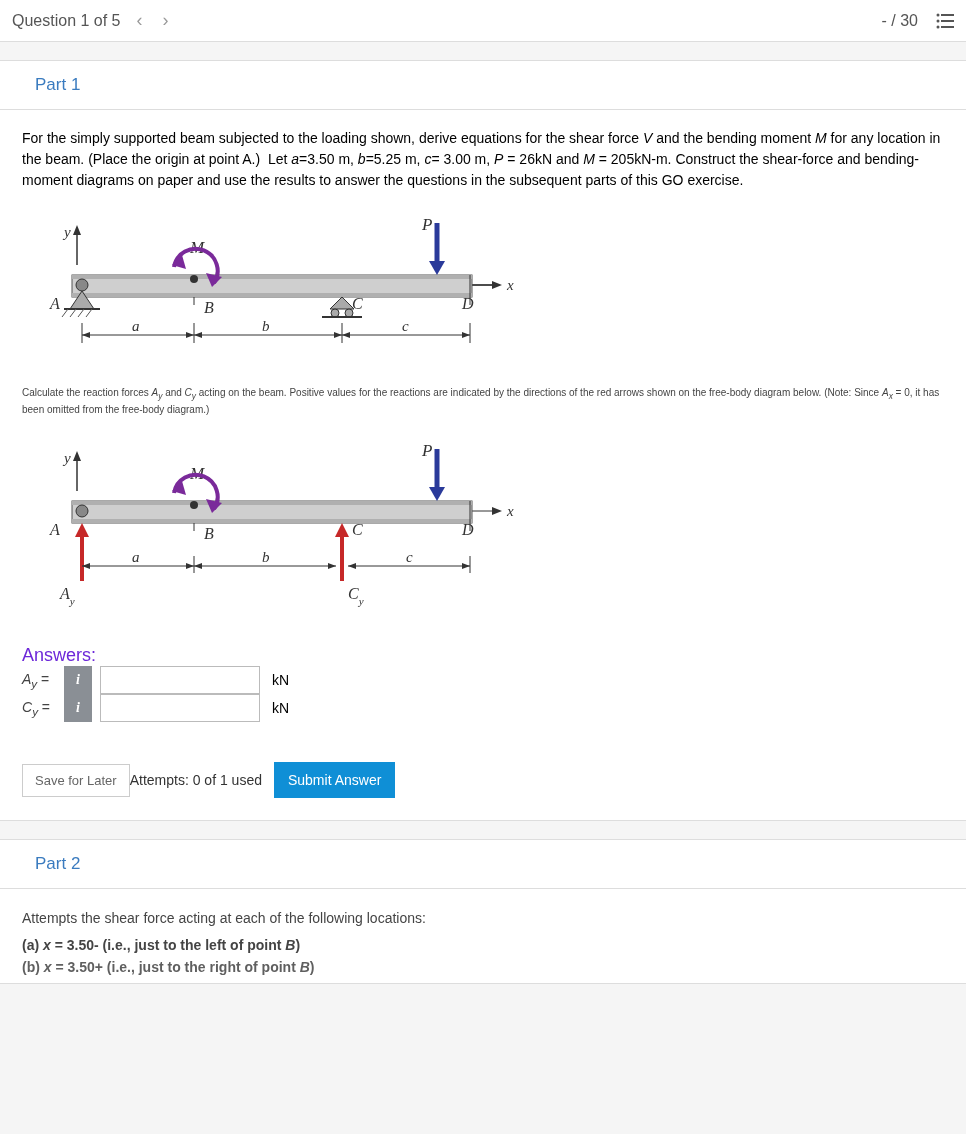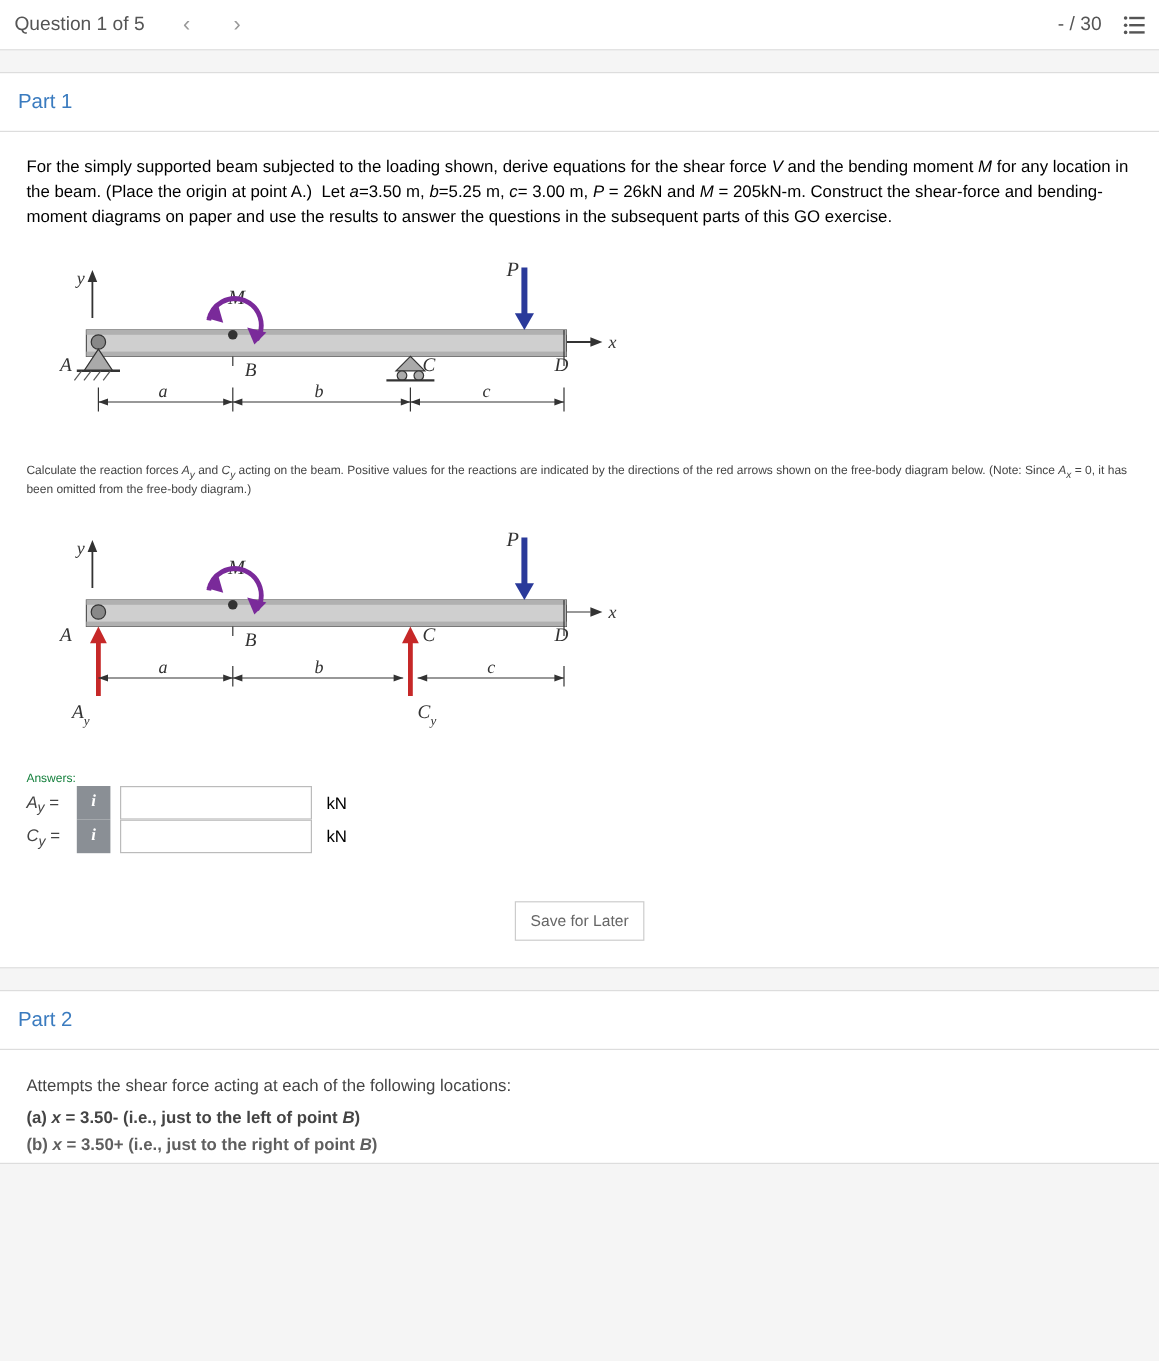--- a/index.html
+++ b/index.html
@@ -14,21 +14,21 @@
     background: #fff;
     border-bottom: 1px solid #ddd;
     padding: 10px 12px;
     display: flex;
     align-items: center;
     justify-content: space-between;
   }
   .topbar-left {
     display: flex;
     align-items: center;
-    gap: 28px;
+    gap: 12px;
     color: #555;
     font-size: 16px;
   }
   .nav-arrow {
     color: #999;
     font-size: 18px;
     cursor: pointer;
     user-select: none;
     padding: 0 4px;
   }
@@ -41,21 +41,21 @@
   }
   .menu-icon {
     cursor: pointer;
     color: #555;
   }
   .part-header {
     background: #fff;
     border: 1px solid #ddd;
     border-left: none;
     border-right: none;
-    padding: 14px 15px;
+    padding: 14px 35px;
     color: #3a7bbf;
     font-size: 17px;
     margin-top: 18px;
   }
   .part-body {
     background: #fff;
     border-bottom: 1px solid #ddd;
     padding: 18px 22px 22px 22px;
   }
   .prompt-text {
@@ -68,22 +68,22 @@
     margin: 14px 0 10px 0;
   }
   .calc-text {
     color: #444;
     line-height: 1.5;
     font-size: 10px;
     margin-top: 6px;
   }
   .answers-label {
     margin-top: 14px;
-    color: #15803d;
-    font-size: 10px;
+    color: #6d28d9;
+    font-size: 18px;
   }
   .answer-row {
     display: flex;
     align-items: center;
     gap: 8px;
   }
   .answer-var {
     min-width: 34px;
     color: #444;
     font-size: 14px;
@@ -110,21 +110,21 @@
     padding: 2px 6px;
     font-size: 14px;
   }
   .unit {
     color: #000000;
     font-size: 14px;
     margin-left: 4px;
   }
   .footer-row {
     display: flex;
-    justify-content: center;
+    justify-content: flex-start;
     align-items: center;
     margin-top: 40px;
   }
   .save-later {
     background: #fff;
     border: 1px solid #ccc;
     color: #666;
     padding: 8px 12px;
     font-size: 13px;
     cursor: pointer;
@@ -332,20 +332,24 @@
 
   <div class="answer-row">
     <span class="answer-var"><span class="italic">C<sub>y</sub></span> =</span>
     <button class="info-btn">i</button>
     <input class="answer-input" type="text" style="">
     <span class="unit">kN</span>
   </div>
 
   <div class="footer-row">
     <button class="save-later">Save for Later</button>
+    <div class="attempts-group">
+      <span class="attempts-text">Attempts: 0 of 1 used</span>
+      <button class="submit-btn">Submit Answer</button>
+    </div>
   </div>
 
 </div>
 
 <div class="part-header">
   <span>Part 2</span>
 </div>
 
 <div class="part-body" style="padding-bottom:4px;">
   <div class="part2-prompt">Attempts the shear force acting at each of the following locations:</div>

